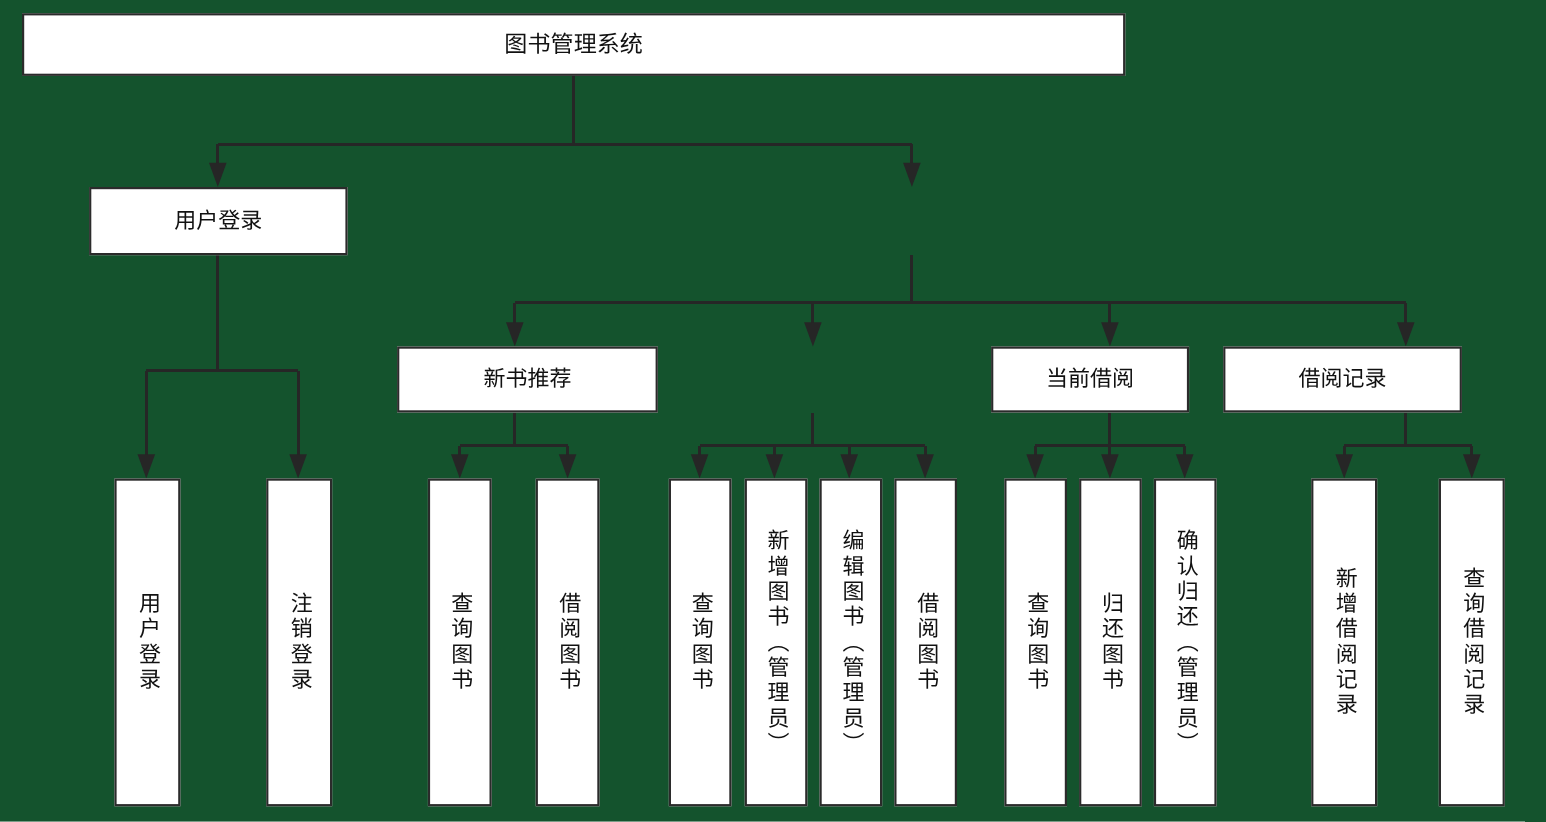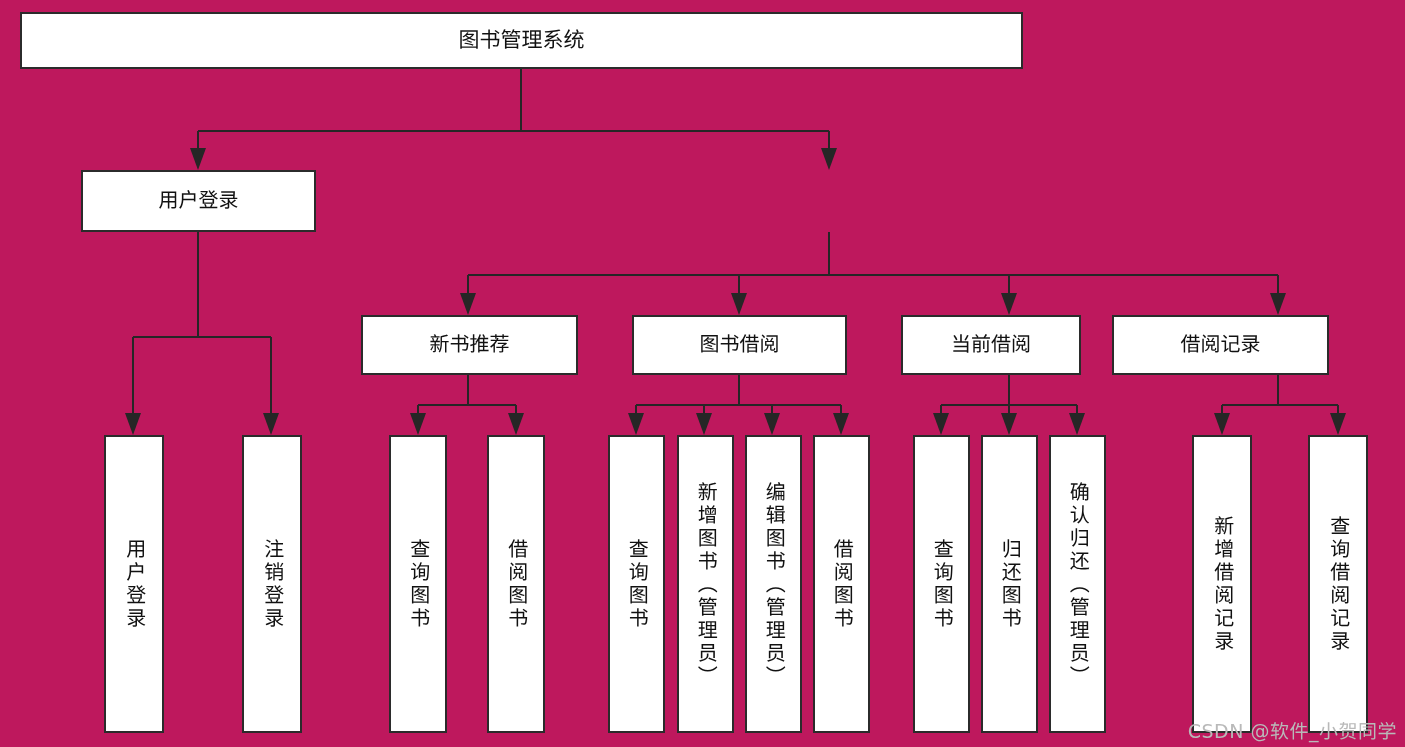--- a/index.html
+++ b/index.html
@@ -9,21 +9,21 @@
     background: #ffffff;
   }
   body {
     font-family: "DejaVu Sans", "Liberation Sans", sans-serif;
     color: #1a1a1a;
   }
   #canvas {
     position: relative;
     width: 1405px;
     height: 747px;
-    background: #be185d;
+    background: #14532d;
     overflow: hidden;
   }
   
   #wires {
     position: absolute;
     left: 0;
     top: 0;
     width: 1405px;
     height: 747px;
     pointer-events: none;
@@ -156,25 +156,22 @@
   </svg>
 
   <div class="node root" style="left:20px; top:12px; width:1003px; height:57px;">
     <span>图书管理系统</span>
   </div>
 
   <div class="node lvl2" style="left:81px; top:170px; width:235px; height:62px;">
     <span>用户登录</span>
   </div>
 
-  <div class="node lvl3" style="left:361px; top:315px; width:217px; height:60px;">
+  <div class="node lvl3" style="left:361px; top:315px; width:237px; height:60px;">
     <span>新书推荐</span>
-  </div>
-  <div class="node lvl3" style="left:632px; top:315px; width:215px; height:60px;">
-    <span>图书借阅</span>
   </div>
   <div class="node lvl3" style="left:901px; top:315px; width:180px; height:60px;">
     <span>当前借阅</span>
   </div>
   <div class="node lvl3" style="left:1112px; top:315px; width:217px; height:60px;">
     <span>借阅记录</span>
   </div>
 
   <div class="node leaf" style="left:104px; top:435px; width:60px; height:298px;">
     <span class="leaf-label">用户登录</span>
@@ -213,15 +210,14 @@
     <span class="leaf-label">确认归还（管理员）</span>
   </div>
 
   <div class="node leaf" style="left:1192px; top:435px; width:60px; height:298px;">
     <span class="leaf-label">新增借阅记录</span>
   </div>
   <div class="node leaf" style="left:1308px; top:435px; width:60px; height:298px;">
     <span class="leaf-label">查询借阅记录</span>
   </div>
 
-  <div id="watermark">CSDN @软件_小贺同学</div>
 
 </div>
 
 </body></html>

